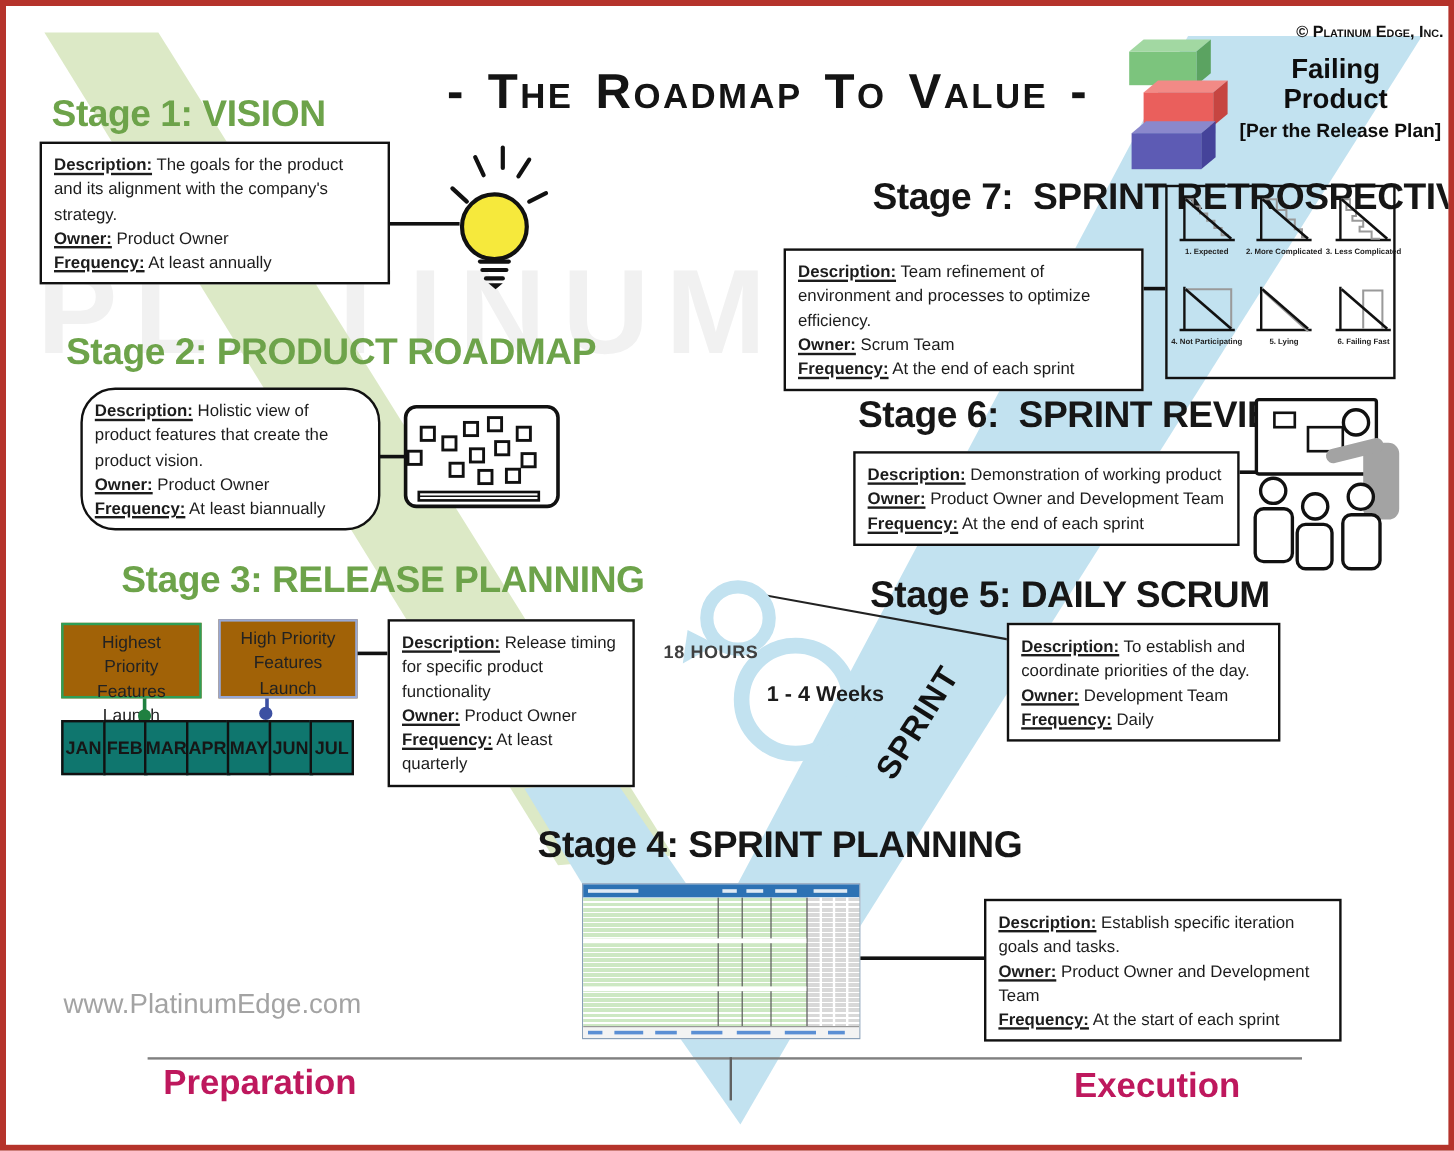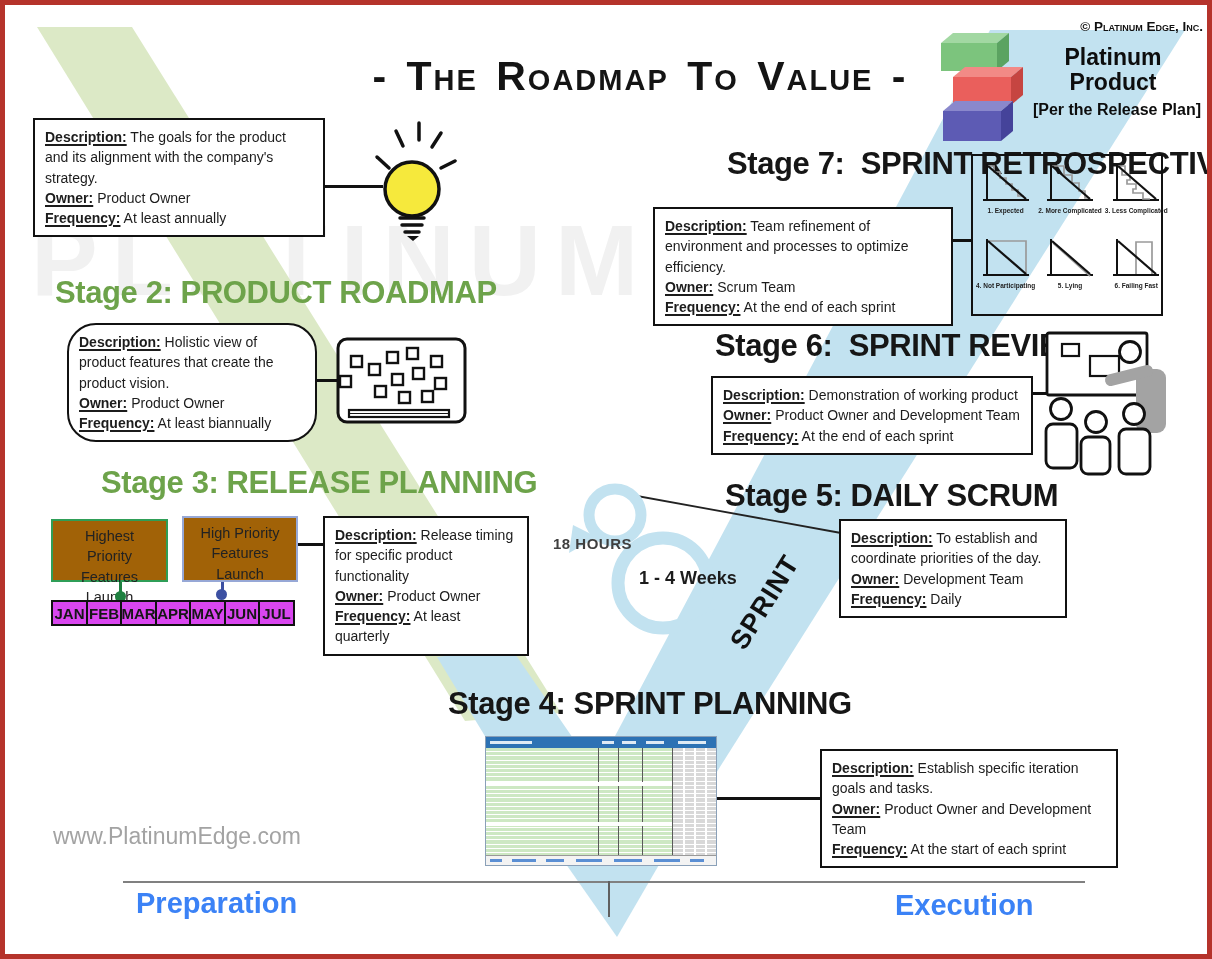--- a/index.html
+++ b/index.html
@@ -26,22 +26,22 @@
   .lbl{font-weight:800;text-decoration:underline;text-underline-offset:2px;text-decoration-thickness:1.5px;}
   .conn{height:2.5px;background:#111;}
   
   .prio-box{box-sizing:border-box;background:#a16207;padding:5px 8px;font-size:14.5px;line-height:1.4;white-space:pre-line;color:#222;text-align:center;}
   #hp-box{border:2px solid #2f9e57;}
   #hip-box{border:2px solid #97a8d6;}
   .dot{width:11px;height:11px;border-radius:50%;}
   .stem{width:2.5px;}
   #months{display:flex;}
   .month{
-    box-sizing:border-box;width:37px;height:26px;border:2.5px solid #111;margin-left:-2.5px;
-    background:#d946ef;font-weight:800;font-size:15px;display:flex;align-items:center;justify-content:center;
+    box-sizing:border-box;width:37px;height:46px;border:2.5px solid #111;margin-left:-2.5px;
+    background:#0f766e;font-weight:800;font-size:15px;display:flex;align-items:center;justify-content:center;
   }
   .month:first-child{margin-left:0;}
   #note{font-size:20.5px;font-weight:600;color:#6da34a;}
   
   #hours-label{font-size:15px;color:#3f3f3f;font-weight:600;letter-spacing:.5px;}
   #weeks-label{font-size:18px;color:#1c1c1c;font-weight:600;}
   #sprint-label{width:150px;text-align:center;font-size:27px;font-weight:800;color:#111;
     transform:rotate(-58deg);letter-spacing:1px;}
   
   #retro-panel{
@@ -68,21 +68,21 @@
   #copyright{width:170px;text-align:right;font-size:13.5px;font-weight:700;font-variant:small-caps;color:#111;}
   #release-callout{width:124px;text-align:center;font-size:23px;font-weight:800;line-height:1.08;color:#0d0d0d;}
   #release-note{width:176px;text-align:right;font-size:16px;font-weight:600;color:#0d0d0d;}
   
   #main-title{
     width:600px;text-align:center;font-size:41px;font-weight:700;color:#141414;
     font-variant:small-caps;letter-spacing:2px;word-spacing:5px;
   }
   
   #website{font-size:23px;color:#a3a3a3;}
-  .phase{font-size:29px;font-weight:800;color:#3b82f6;}
+  .phase{font-size:29px;font-weight:800;color:#be185d;}
   #axis-line{height:2px;background:#808080;}
   #axis-tick{width:2px;height:36px;background:#606060;}
 </style>
 </head>
 <body>
 
 <div id="canvas">
 
   <div id="watermark" class="abs">PLATINUM EDGE</div>
 
@@ -103,25 +103,26 @@
     <rect x="6" y="16" width="56" height="28" fill="#7cc47d"></rect>
     <polygon points="18,50 30,40 88,40 76,50" fill="#f28a86"></polygon>
     <polygon points="76,50 88,40 88,68 76,78" fill="#c64541"></polygon>
     <rect x="18" y="50" width="58" height="28" fill="#ea5f5c"></rect>
     <polygon points="8,84 20,74 78,74 66,84" fill="#8a88cc"></polygon>
     <polygon points="66,84 78,74 78,104 66,114" fill="#45439a"></polygon>
     <rect x="8" y="84" width="58" height="30" fill="#5d5bb4"></rect>
   </svg>
 
   <div id="release-callout" class="abs" style="left:1046px;top:40px;">
-    <div>Platinum</div>
+    <div>Failing</div>
     <div>Product</div>
   </div>
   <div id="release-note" class="abs" style="left:1020px;top:96px;">[Per the Release Plan]</div>
 
+  <div class="stage-heading green abs" style="left:38px;top:72px;">Stage 1: VISION</div>
   <div class="descbox abs" style="left:28px;top:113px;width:292px;">
     <span class="lbl">Description:</span>
     <span>The goals for the product and its alignment with the company's strategy.</span><br>
     <span class="lbl">Owner:</span>
     <span>Product Owner</span><br>
     <span class="lbl">Frequency:</span>
     <span>At least annually</span>
   </div>
   <div class="conn abs" style="left:320px;top:180px;width:58px;"></div>
 

